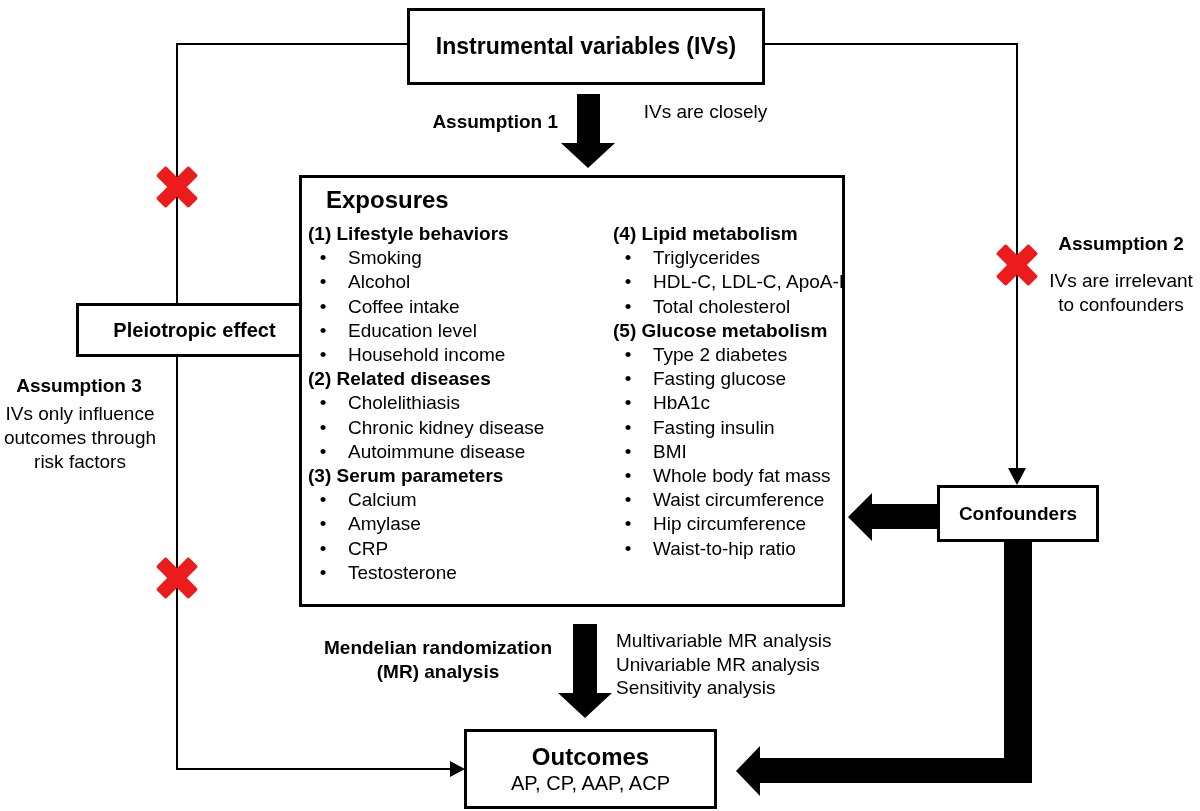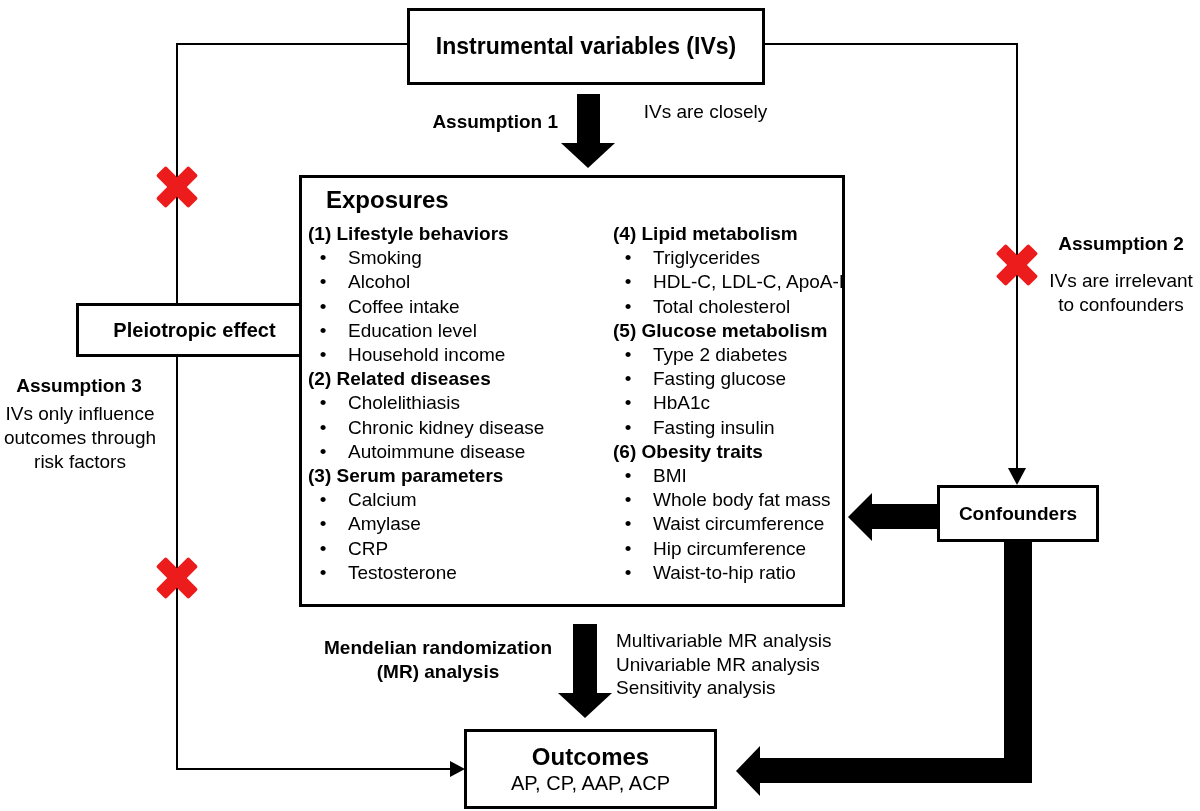--- a/index.html
+++ b/index.html
@@ -206,23 +206,20 @@
           <span class="txt">Fasting glucose</span>
         </div>
         <div class="exp-row exp-item">
           <span class="bullet">•</span>
           <span class="txt">HbA1c</span>
         </div>
         <div class="exp-row exp-item">
           <span class="bullet">•</span>
           <span class="txt">Fasting insulin</span>
         </div>
-        <div class="exp-row exp-heading">
-          <span class="txt">(6) Obesity traits</span>
-        </div>
         <div class="exp-row exp-item">
           <span class="bullet">•</span>
           <span class="txt">BMI</span>
         </div>
         <div class="exp-row exp-item">
           <span class="bullet">•</span>
           <span class="txt">Whole body fat mass</span>
         </div>
         <div class="exp-row exp-item">
           <span class="bullet">•</span>

